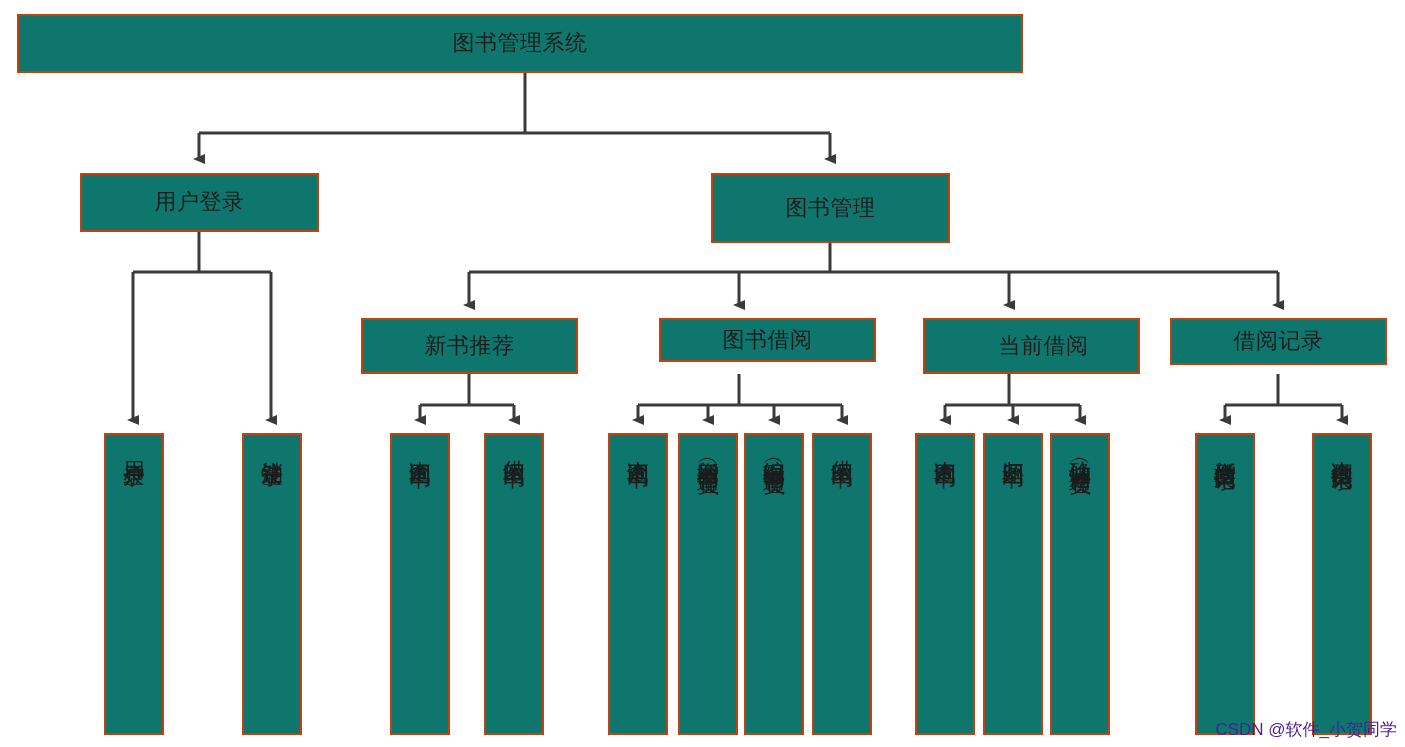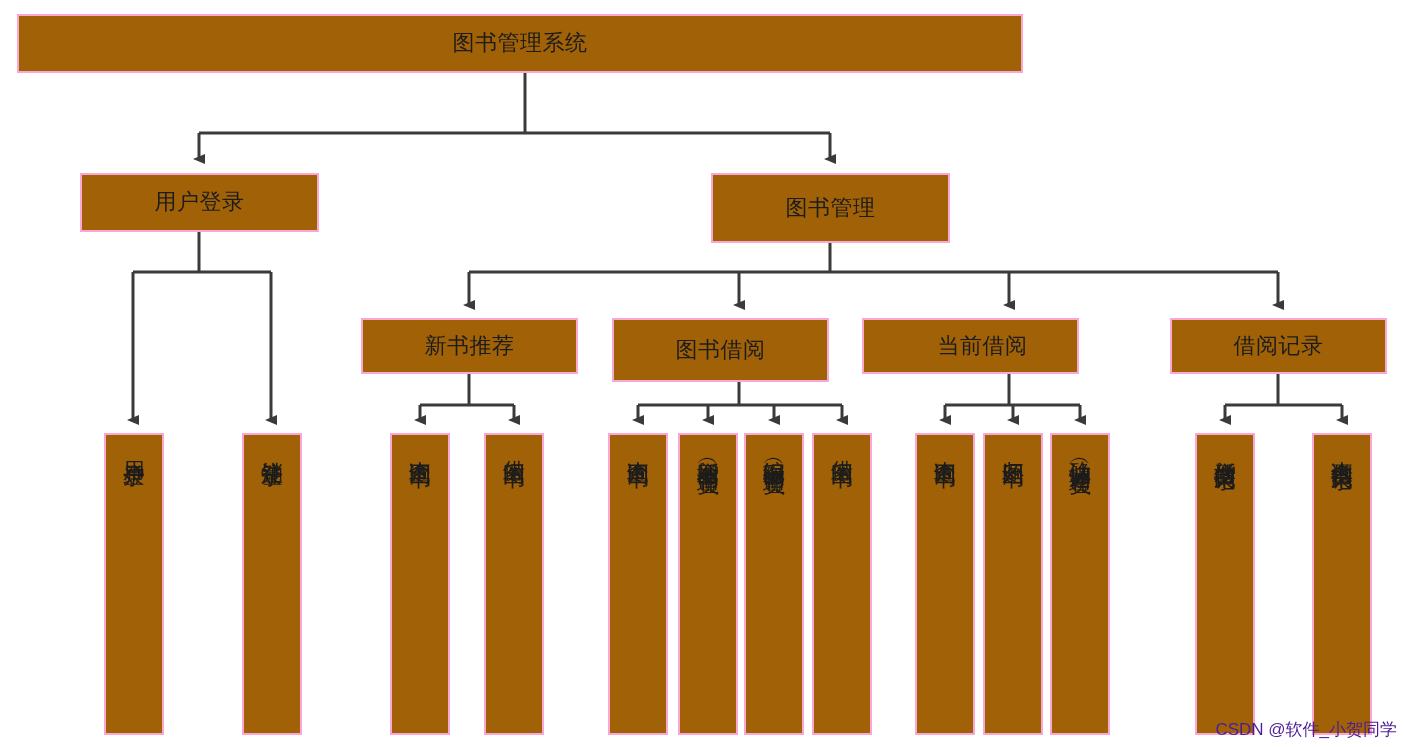--- a/index.html
+++ b/index.html
@@ -22,22 +22,22 @@
     position: absolute;
     left: 0;
     top: 0;
     width: 1405px;
     height: 747px;
     pointer-events: none;
   }
   .node {
     position: absolute;
     box-sizing: border-box;
-    background: #a16207;
-    border: 2px solid #f9a8d4;
+    background: #0f766e;
+    border: 2px solid #c2410c;
     display: flex;
     align-items: center;
     justify-content: center;
     color: #1c1c1c;
     z-index: 2;
   }
   .node-label {
     display: block;
     text-align: center;
     line-height: 1.12;
@@ -132,27 +132,27 @@
   <div class="node horiz" style="left:80px; top:173px; width:239px; height:59px;">
     <span class="node-label">用户登录</span>
   </div>
   <div class="node horiz" style="left:711px; top:173px; width:239px; height:70px;">
     <span class="node-label">图书管理</span>
   </div>
 
   <div class="node horiz" style="left:361px; top:318px; width:217px; height:56px;">
     <span class="node-label">新书推荐</span>
   </div>
-  <div class="node horiz" style="left:612px; top:318px; width:217px; height:64px;">
+  <div class="node horiz" style="left:659px; top:318px; width:217px; height:44px;">
     <span class="node-label">图书借阅</span>
   </div>
-  <div class="node horiz" style="left:862px; top:318px; width:217px; height:56px;padding-left:24px;">
+  <div class="node horiz" style="left:923px; top:318px; width:217px; height:56px;padding-left:24px;">
     <span class="node-label">当前借阅</span>
   </div>
-  <div class="node horiz" style="left:1170px; top:318px; width:217px; height:56px;">
+  <div class="node horiz" style="left:1170px; top:318px; width:217px; height:47px;">
     <span class="node-label">借阅记录</span>
   </div>
 
   <div class="node vert" style="left:104px; top:433px; width:60px; height:302px;">
     <span class="node-label">用户登录</span>
   </div>
   <div class="node vert" style="left:242px; top:433px; width:60px; height:302px;">
     <span class="node-label">注销登录</span>
   </div>
 

